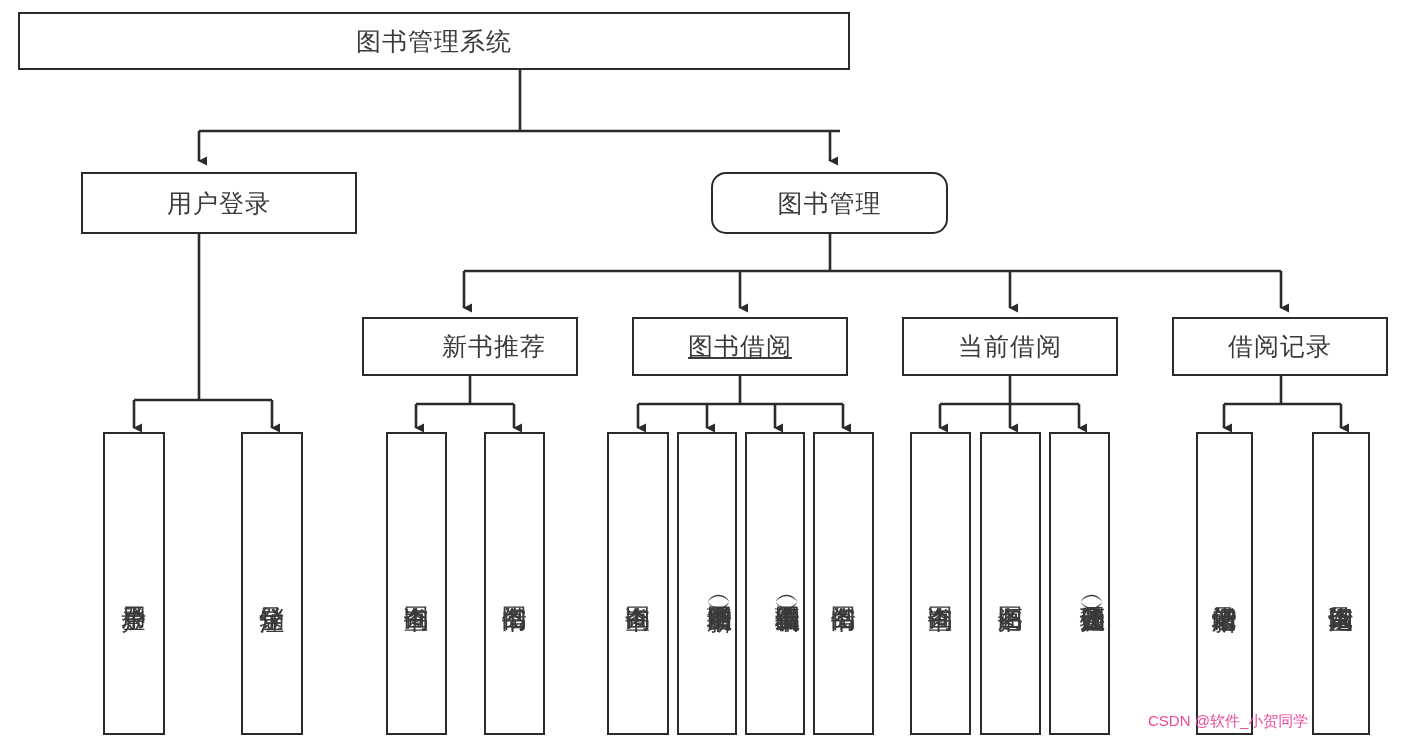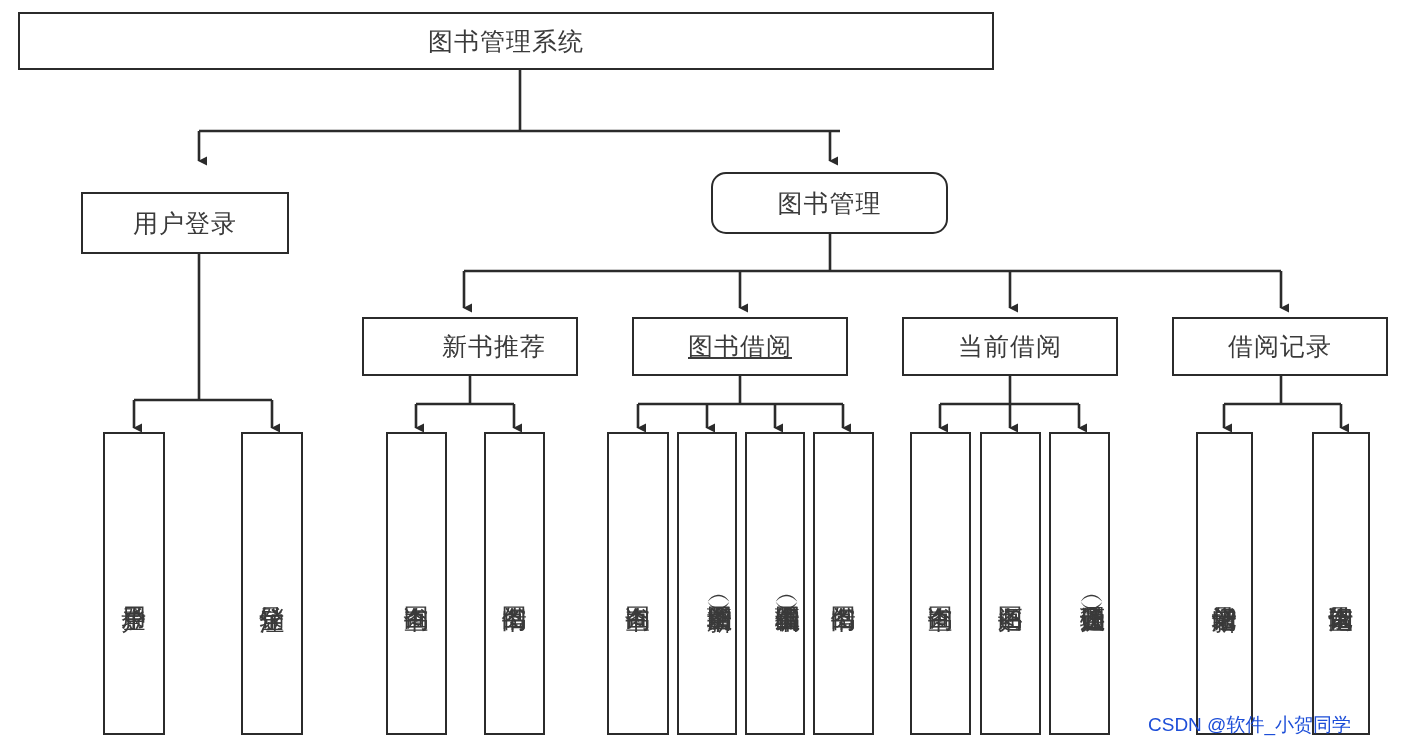--- a/index.html
+++ b/index.html
@@ -7,21 +7,21 @@
   #canvas{position:relative;width:1405px;height:747px;background:#ffffff;overflow:hidden;}
   #wires{position:absolute;left:0;top:0;width:1405px;height:747px;}
   .node{position:absolute;box-sizing:border-box;background:#ffffff;border:2px solid #2b2b2b;
         display:flex;align-items:center;justify-content:center;color:#3a3a3a;}
   .node.h{font-size:25px;letter-spacing:1px;}
   .node.v{writing-mode:vertical-rl;text-orientation:upright;font-size:25px;line-height:1.22;
           padding-top:6px;align-items:flex-start;justify-content:center;}
   .node.v.top{align-items:flex-start;}
   .node.v.mid{align-items:center;}
   .label{display:block;}
-  #watermark{position:absolute;left:1148px;top:712px;font-size:19px;color:#1d4ed8;white-space:nowrap;}
+  #watermark{position:absolute;left:1148px;top:712px;font-size:15px;color:#ec4899;white-space:nowrap;}
 </style>
 </head>
 <body>
 
 <div id="canvas">
 
   <svg id="wires" viewBox="0 0 1405 747">
     <defs>
       <marker id="arw" markerWidth="10" markerHeight="10" refX="5" refY="8" orient="auto" markerUnits="userSpaceOnUse">
         <path d="M0.5,0 L9.5,0 L5,9 Z" fill="#2b2b2b"></path>
@@ -64,25 +64,25 @@
       <path d="M1010,404 L1010,428" marker-end="url(#arw)"></path>
       <path d="M1079,404 L1079,428" marker-end="url(#arw)"></path>
 
       <path d="M1281,376 L1281,404"></path>
       <path d="M1224,404 L1341,404"></path>
       <path d="M1224,404 L1224,428" marker-end="url(#arw)"></path>
       <path d="M1341,404 L1341,428" marker-end="url(#arw)"></path>
     </g>
   </svg>
 
-  <div class="node h" style="left:18px;top:12px;width:976px;height:58px;">
+  <div class="node h" style="left:18px;top:12px;width:832px;height:58px;">
     <span class="label">图书管理系统</span>
   </div>
 
-  <div class="node h" style="left:81px;top:172px;width:208px;height:62px;margin-top:20px;">
+  <div class="node h" style="left:81px;top:172px;width:276px;height:62px;">
     <span class="label">用户登录</span>
   </div>
   <div class="node h" style="left:711px;top:172px;width:237px;height:62px;border-radius:15px;">
     <span class="label">图书管理</span>
   </div>
 
   <div class="node h" style="left:362px;top:317px;width:216px;height:59px;padding-left:48px;">
     <span class="label">新书推荐</span>
   </div>
   <div class="node h" style="left:632px;top:317px;width:216px;height:59px;text-decoration:underline;">

